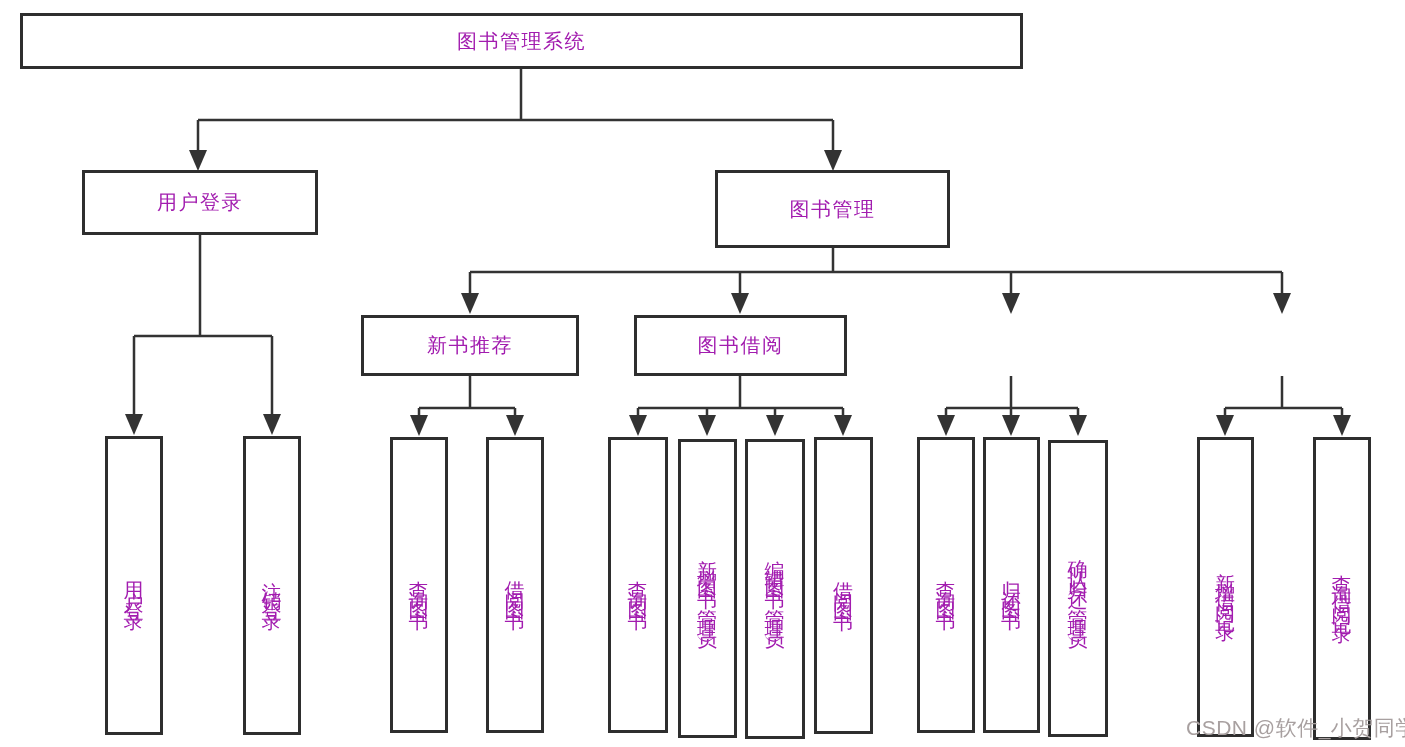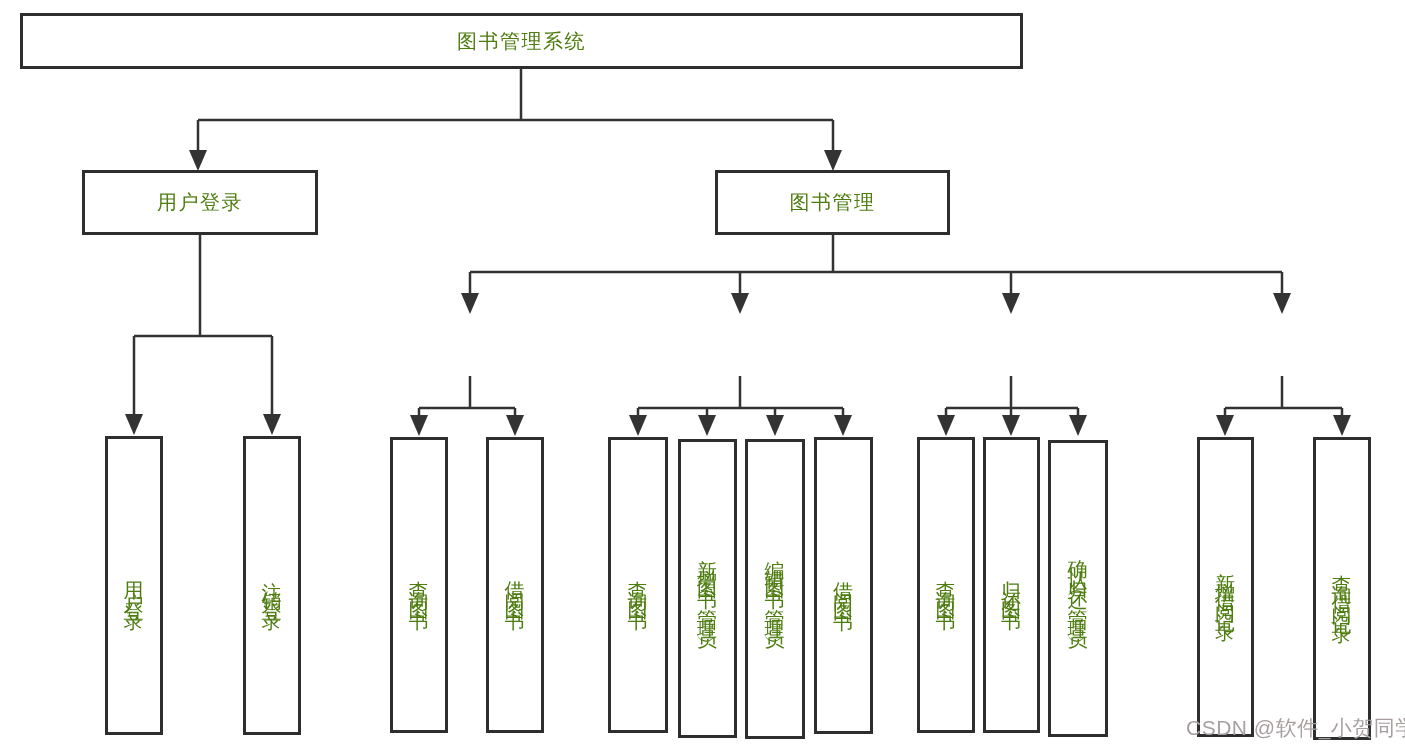--- a/index.html
+++ b/index.html
@@ -23,21 +23,21 @@
   }
   .box {
     position: absolute;
     box-sizing: border-box;
     border: 3px solid #2e2e2e;
     background: #ffffff;
     display: flex;
     align-items: center;
     justify-content: center;
     z-index: 2;
-    color: #4d7c0f;
+    color: #a21caf;
   }
   .box.h .lbl {
     font-size: 20px;
     letter-spacing: 1.5px;
     white-space: nowrap;
   }
   .box.v .lbl {
     writing-mode: vertical-rl;
     text-orientation: mixed;
     font-size: 20px;
@@ -103,24 +103,30 @@
     </g>
   </svg>
 
   <div class="box h root-box" style="left:20px;top:13px;width:1003px;height:56px">
     <span class="lbl">图书管理系统</span>
   </div>
 
   <div class="box h" style="left:82px;top:170px;width:236px;height:65px">
     <span class="lbl">用户登录</span>
   </div>
-  <div class="box h" style="left:715px;top:170px;width:235px;height:65px">
+  <div class="box h" style="left:715px;top:170px;width:235px;height:78px">
     <span class="lbl">图书管理</span>
   </div>
 
+  <div class="box h" style="left:361px;top:315px;width:218px;height:61px">
+    <span class="lbl">新书推荐</span>
+  </div>
+  <div class="box h" style="left:634px;top:315px;width:213px;height:61px">
+    <span class="lbl">图书借阅</span>
+  </div>
 
   <div class="box v" style="left:105px;top:436px;width:58px;height:299px">
     <span class="lbl">用户登录</span>
   </div>
   <div class="box v" style="left:243px;top:436px;width:58px;height:299px">
     <span class="lbl">注销登录</span>
   </div>
 
   <div class="box v" style="left:390px;top:437px;width:58px;height:296px">
     <span class="lbl">查询图书</span>

